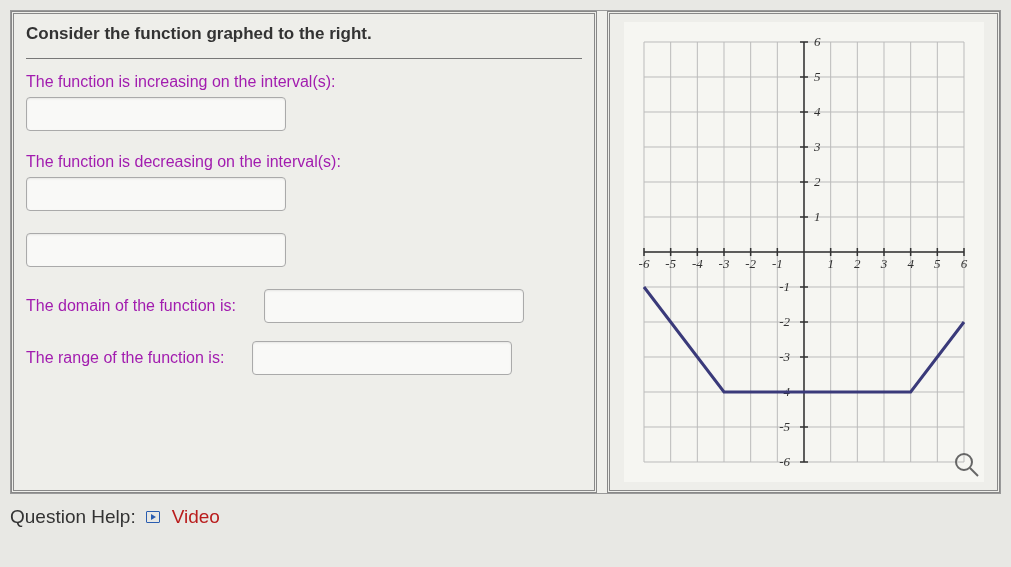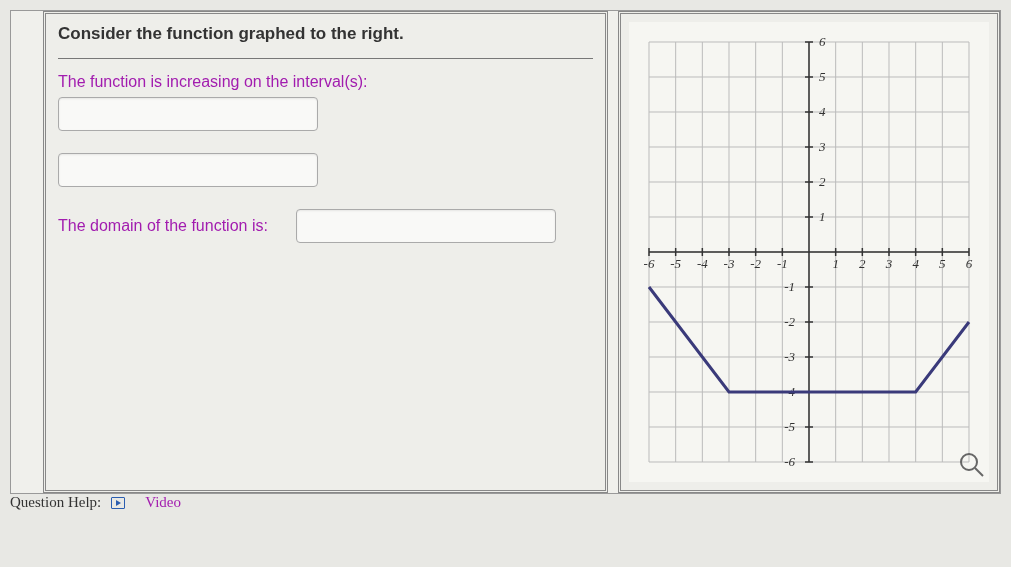--- a/index.html
+++ b/index.html
@@ -10,21 +10,20 @@
     background: #e8e8e4;
     width: 1011px;
     height: 567px;
     overflow: hidden;
   }
   .main-container {
     display: flex;
     gap: 10px;
     border: 1px solid #999;
     background: #f0f0ec;
-    padding-left: 32px;
   }
   .left-panel {
     flex: 1.5;
     border: 3px double #888;
     padding: 10px 12px;
     background: #eeeeea;
   }
   .right-panel {
     flex: 1;
     border: 3px double #888;
@@ -65,33 +64,33 @@
   }
   .inline-block {
     display: flex;
     align-items: center;
     gap: 28px;
     margin-bottom: 18px;
   }
   .inline-block .question-label { margin-bottom: 0; }
   .inline-block .answer-input { width: 260px; }
   .help-row {
-    font-size: 15px;
+    margin-top: 12px;
+    font-size: 19px;
     color: #333;
     display: flex;
     align-items: center;
     gap: 10px;
-    font-family: Liberation Serif, serif;
   }
   .video-link {
-    color: #a21caf;
+    color: #b91c1c;
     cursor: pointer;
     display: inline-flex;
     align-items: center;
-    gap: 20px;
+    gap: 12px;
   }
   .video-icon {
     display: inline-block;
     width: 14px;
     height: 12px;
     border: 1px solid #2a5db0;
     position: relative;
     border-radius: 1px;
   }
   .video-icon::after {
@@ -115,30 +114,38 @@
 <div class="main-container">
   <div class="left-panel">
     <div class="prompt-title">Consider the function graphed to the right.</div>
     <hr class="divider">
 
     <div class="question-block">
       <div class="question-label">The function is increasing on the interval(s):</div>
       <input class="answer-input" value="" style="">
     </div>
 
+    <div class="question-block">
+      <div class="question-label">The function is decreasing on the interval(s):</div>
+      <input class="answer-input" value="" style="">
+    </div>
 
     <div class="question-block">
       <input class="answer-input" value="" style="">
     </div>
 
     <div class="inline-block">
       <div class="question-label">The domain of the function is:</div>
       <input class="answer-input" value="" style="">
     </div>
 
+    <div class="inline-block">
+      <div class="question-label">The range of the function is:</div>
+      <input class="answer-input" value="" style="">
+    </div>
   </div>
 
   <div class="right-panel">
     <svg class="graph" width="360" height="460" viewBox="0 0 360 460">
       <g id="grid-group">
           <line x1="20" y1="440" x2="20" y2="20" class="grid-line"></line>
           <line x1="46.666666666666664" y1="440" x2="46.666666666666664" y2="20" class="grid-line"></line>
           <line x1="73.33333333333333" y1="440" x2="73.33333333333333" y2="20" class="grid-line"></line>
           <line x1="100" y1="440" x2="100" y2="20" class="grid-line"></line>
           <line x1="126.66666666666666" y1="440" x2="126.66666666666666" y2="20" class="grid-line"></line>

